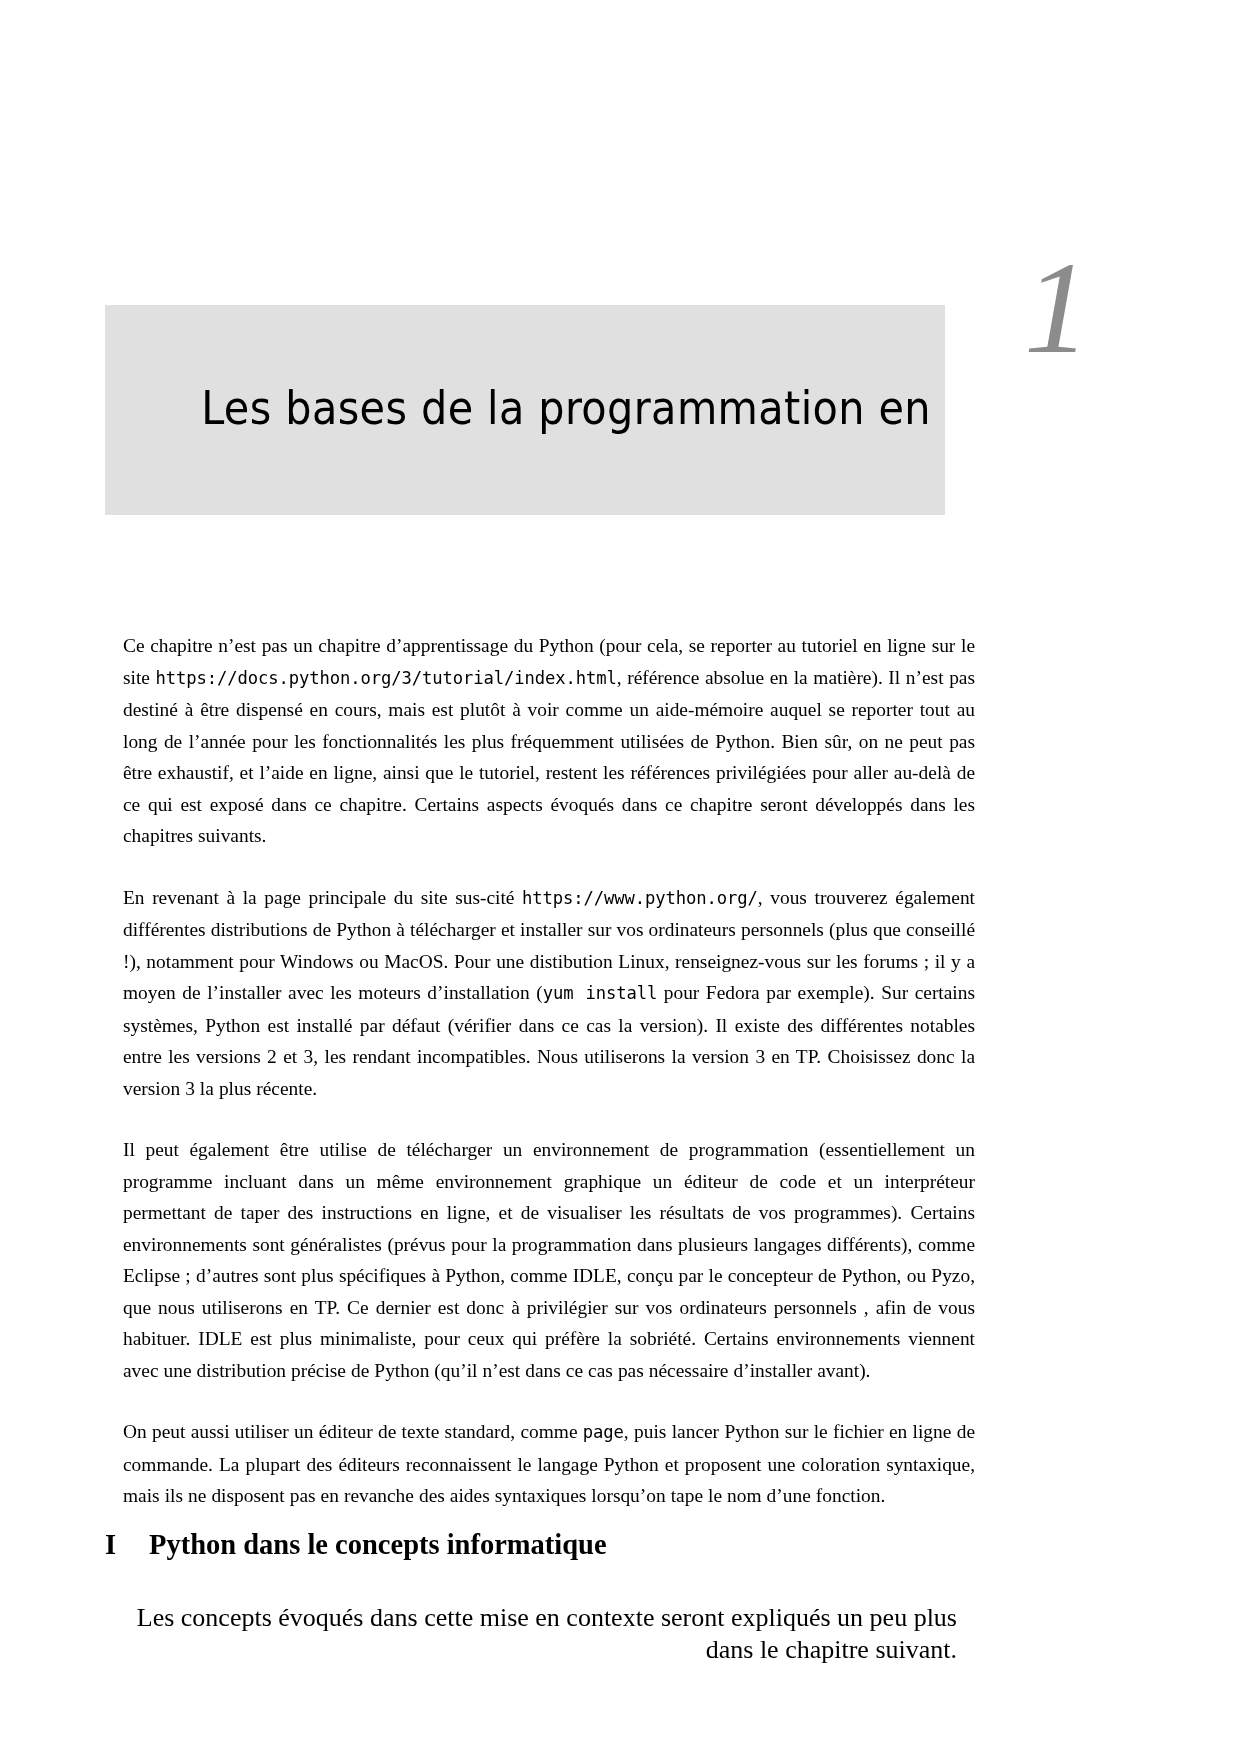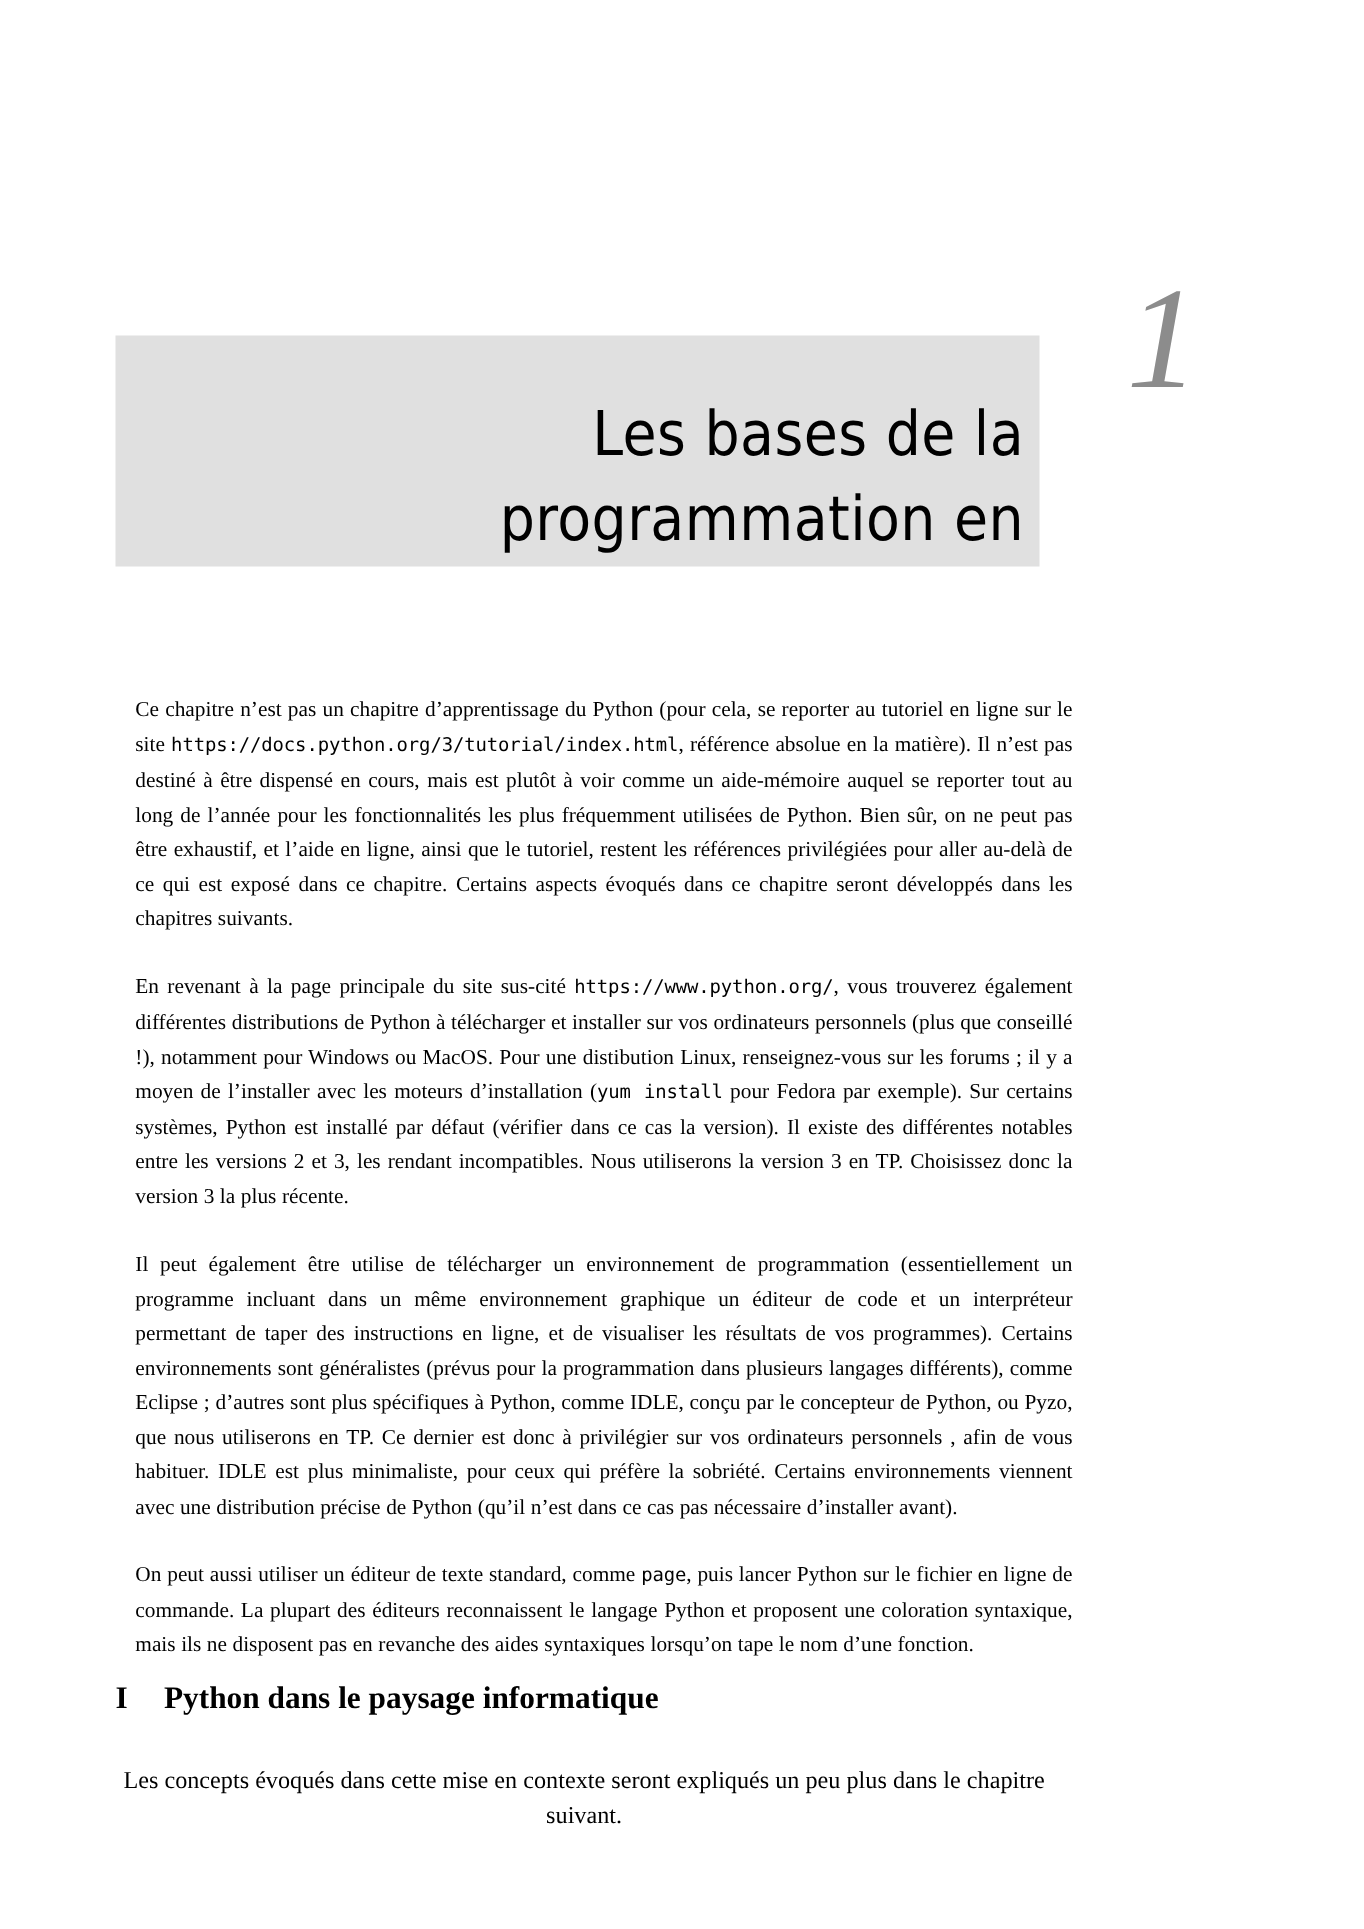--- a/index.html
+++ b/index.html
@@ -54,24 +54,24 @@
   }
 
   .chapter-title {
     position: absolute;
     left: 105px;
     top: 57px;
     width: 840px;
     height: 210px;
     z-index: 2;
     box-sizing: border-box;
-    padding: 52px 14px 0 40px;
+    padding: 72px 14px 0 40px;
     text-align: right;
     font-family: "DejaVu Sans Condensed", "Liberation Sans Narrow", "Liberation Sans", sans-serif;
-    font-size: 56px;
+    font-size: 46px;
     line-height: 1.38;
     font-weight: 400;
     letter-spacing: 0.4px;
     color: #000000;
   }
   .chapter-title .tline { display: block; }
 
   
   .content {
     position: absolute;
@@ -111,23 +111,23 @@
   .section-heading .sec-num {
     display: inline-block;
     min-width: 44px;
   }
 
   .section-intro {
     position: absolute;
     left: 105px;
     top: 1602px;
     width: 852px;
-    font-size: 22px;
+    font-size: 26px;
     line-height: 31.5px;
-    text-align: center;
+    text-align: right;
   }
 </style>
 </head>
 <body>
 
 <div class="page">
 
   <div class="chapter-header">
     <div class="chapter-number">1</div>
     <div class="chapter-banner"></div>
@@ -141,17 +141,17 @@
     <p class="body"><span>Ce chapitre n’est pas un chapitre d’apprentissage du Python (pour cela, se reporter au tutoriel en ligne sur le site </span><code>https://docs.python.org/3/tutorial/index.html</code><span>, référence absolue en la matière). Il n’est pas destiné à être dispensé en cours, mais est plutôt à voir comme un aide-mémoire auquel se reporter tout au long de l’année pour les fonctionnalités les plus fréquemment utilisées de Python. Bien sûr, on ne peut pas être exhaustif, et l’aide en ligne, ainsi que le tutoriel, restent les références privilégiées pour aller au-delà de ce qui est exposé dans ce chapitre. Certains aspects évoqués dans ce chapitre seront développés dans les chapitres suivants.</span></p>
 
     <p class="body"><span>En revenant à la page principale du site sus-cité </span><code>https://www.python.org/</code><span>, vous trouverez également différentes distributions de Python à télécharger et installer sur vos ordinateurs personnels (plus que conseillé !), notamment pour Windows ou MacOS. Pour une distibution Linux, renseignez-vous sur les forums ; il y a moyen de l’installer avec les moteurs d’installation (</span><code>yum install</code><span> pour Fedora par exemple). Sur certains systèmes, Python est installé par défaut (vérifier dans ce cas la version). Il existe des différentes notables entre les versions 2 et 3, les rendant incompatibles. Nous utiliserons la version 3 en TP. Choisissez donc la version 3 la plus récente.</span></p>
 
     <p class="body">Il peut également être utilise de télécharger un environnement de programmation (essentiellement un programme incluant dans un même environnement graphique un éditeur de code et un interpréteur permettant de taper des instructions en ligne, et de visualiser les résultats de vos programmes). Certains environnements sont généralistes (prévus pour la programmation dans plusieurs langages différents), comme Eclipse ; d’autres sont plus spécifiques à Python, comme IDLE, conçu par le concepteur de Python, ou Pyzo, que nous utiliserons en TP. Ce dernier est donc à privilégier sur vos ordinateurs personnels , afin de vous habituer. IDLE est plus minimaliste, pour ceux qui préfère la sobriété. Certains environnements viennent avec une distribution précise de Python (qu’il n’est dans ce cas pas nécessaire d’installer avant).</p>
 
     <p class="body"><span>On peut aussi utiliser un éditeur de texte standard, comme </span><code>page</code><span>, puis lancer Python sur le fichier en ligne de commande. La plupart des éditeurs reconnaissent le langage Python et proposent une coloration syntaxique, mais ils ne disposent pas en revanche des aides syntaxiques lorsqu’on tape le nom d’une fonction.</span></p>
 
   </div>
 
-  <div class="section-heading"><span class="sec-num">I</span><span>Python dans le paysage informatique</span></div>
+  <div class="section-heading"><span class="sec-num">I</span><span>Python dans le concepts informatique</span></div>
 
   <div class="section-intro">Les concepts évoqués dans cette mise en contexte seront expliqués un peu plus dans le chapitre suivant.</div>
 
 </div>
 
 </body></html>

